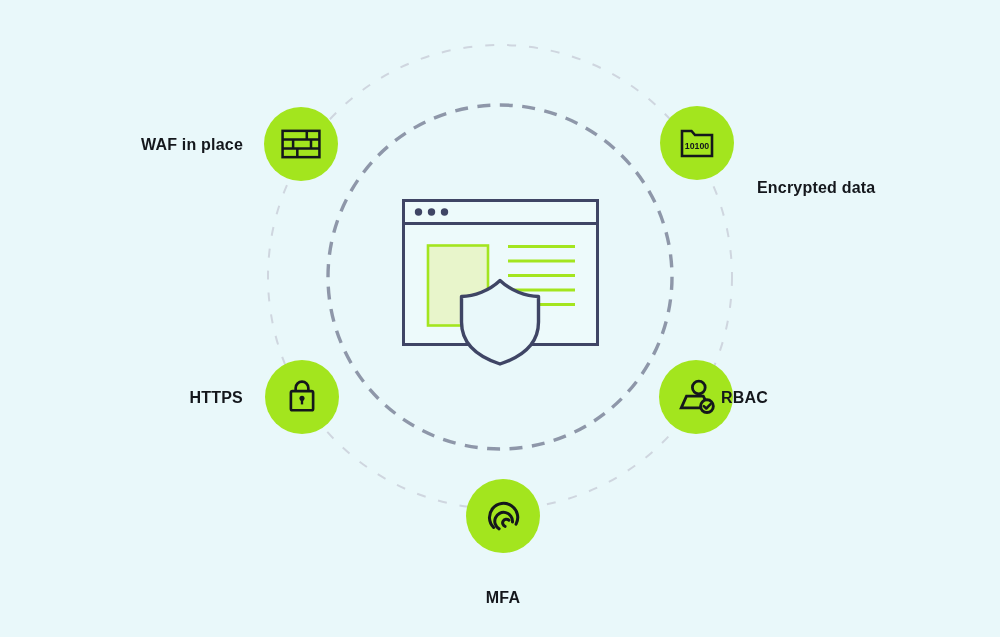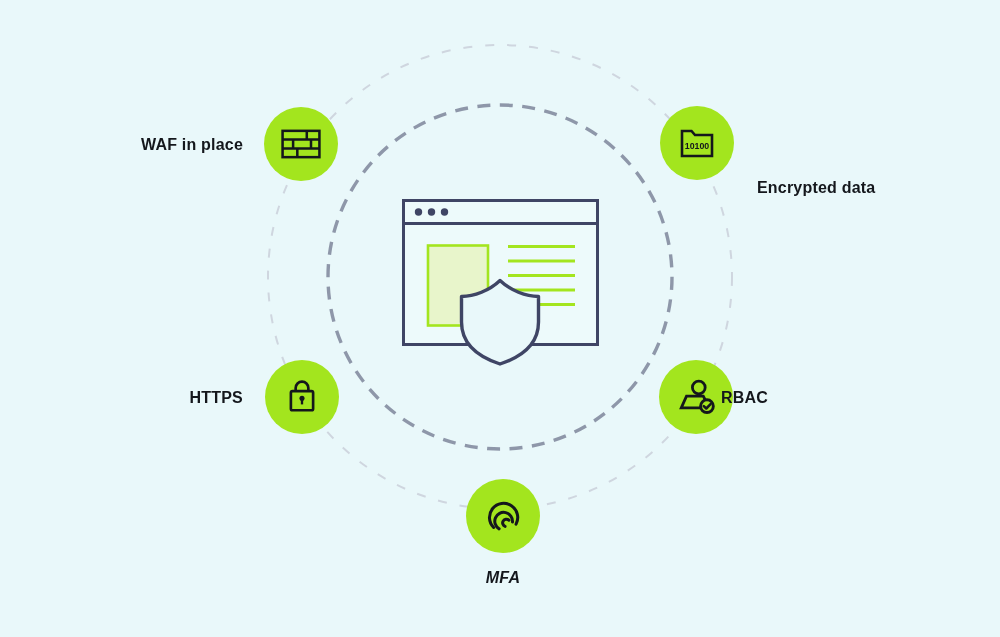--- a/index.html
+++ b/index.html
@@ -22,21 +22,21 @@
   .node-mfa{left:466px;top:479px;}
   .label{
     position:absolute;white-space:nowrap;
     color:#14171c;font-size:16px;font-weight:600;letter-spacing:.2px;
     line-height:26px;
   }
   .label-waf{right:757px;top:132px;text-align:right;}
   .label-encrypted{left:757px;top:131px;margin-top:44px;}
   .label-https{right:757px;top:385px;}
   .label-rbac{left:721px;top:385px;}
-  .label-mfa{left:503px;top:565px;transform:translateX(-50%);font-style:italic;}
+  .label-mfa{left:503px;top:585px;transform:translateX(-50%);}
   .icon{display:block;}
   .icon *{vector-effect:none;}
 </style>
 </head>
 <body>
 
 <div class="stage">
 
   <svg class="layer" viewBox="0 0 1000 637">
     <circle cx="500" cy="277" r="232" fill="none" stroke="#cfd6df" stroke-width="2" stroke-dasharray="9 13"></circle>

